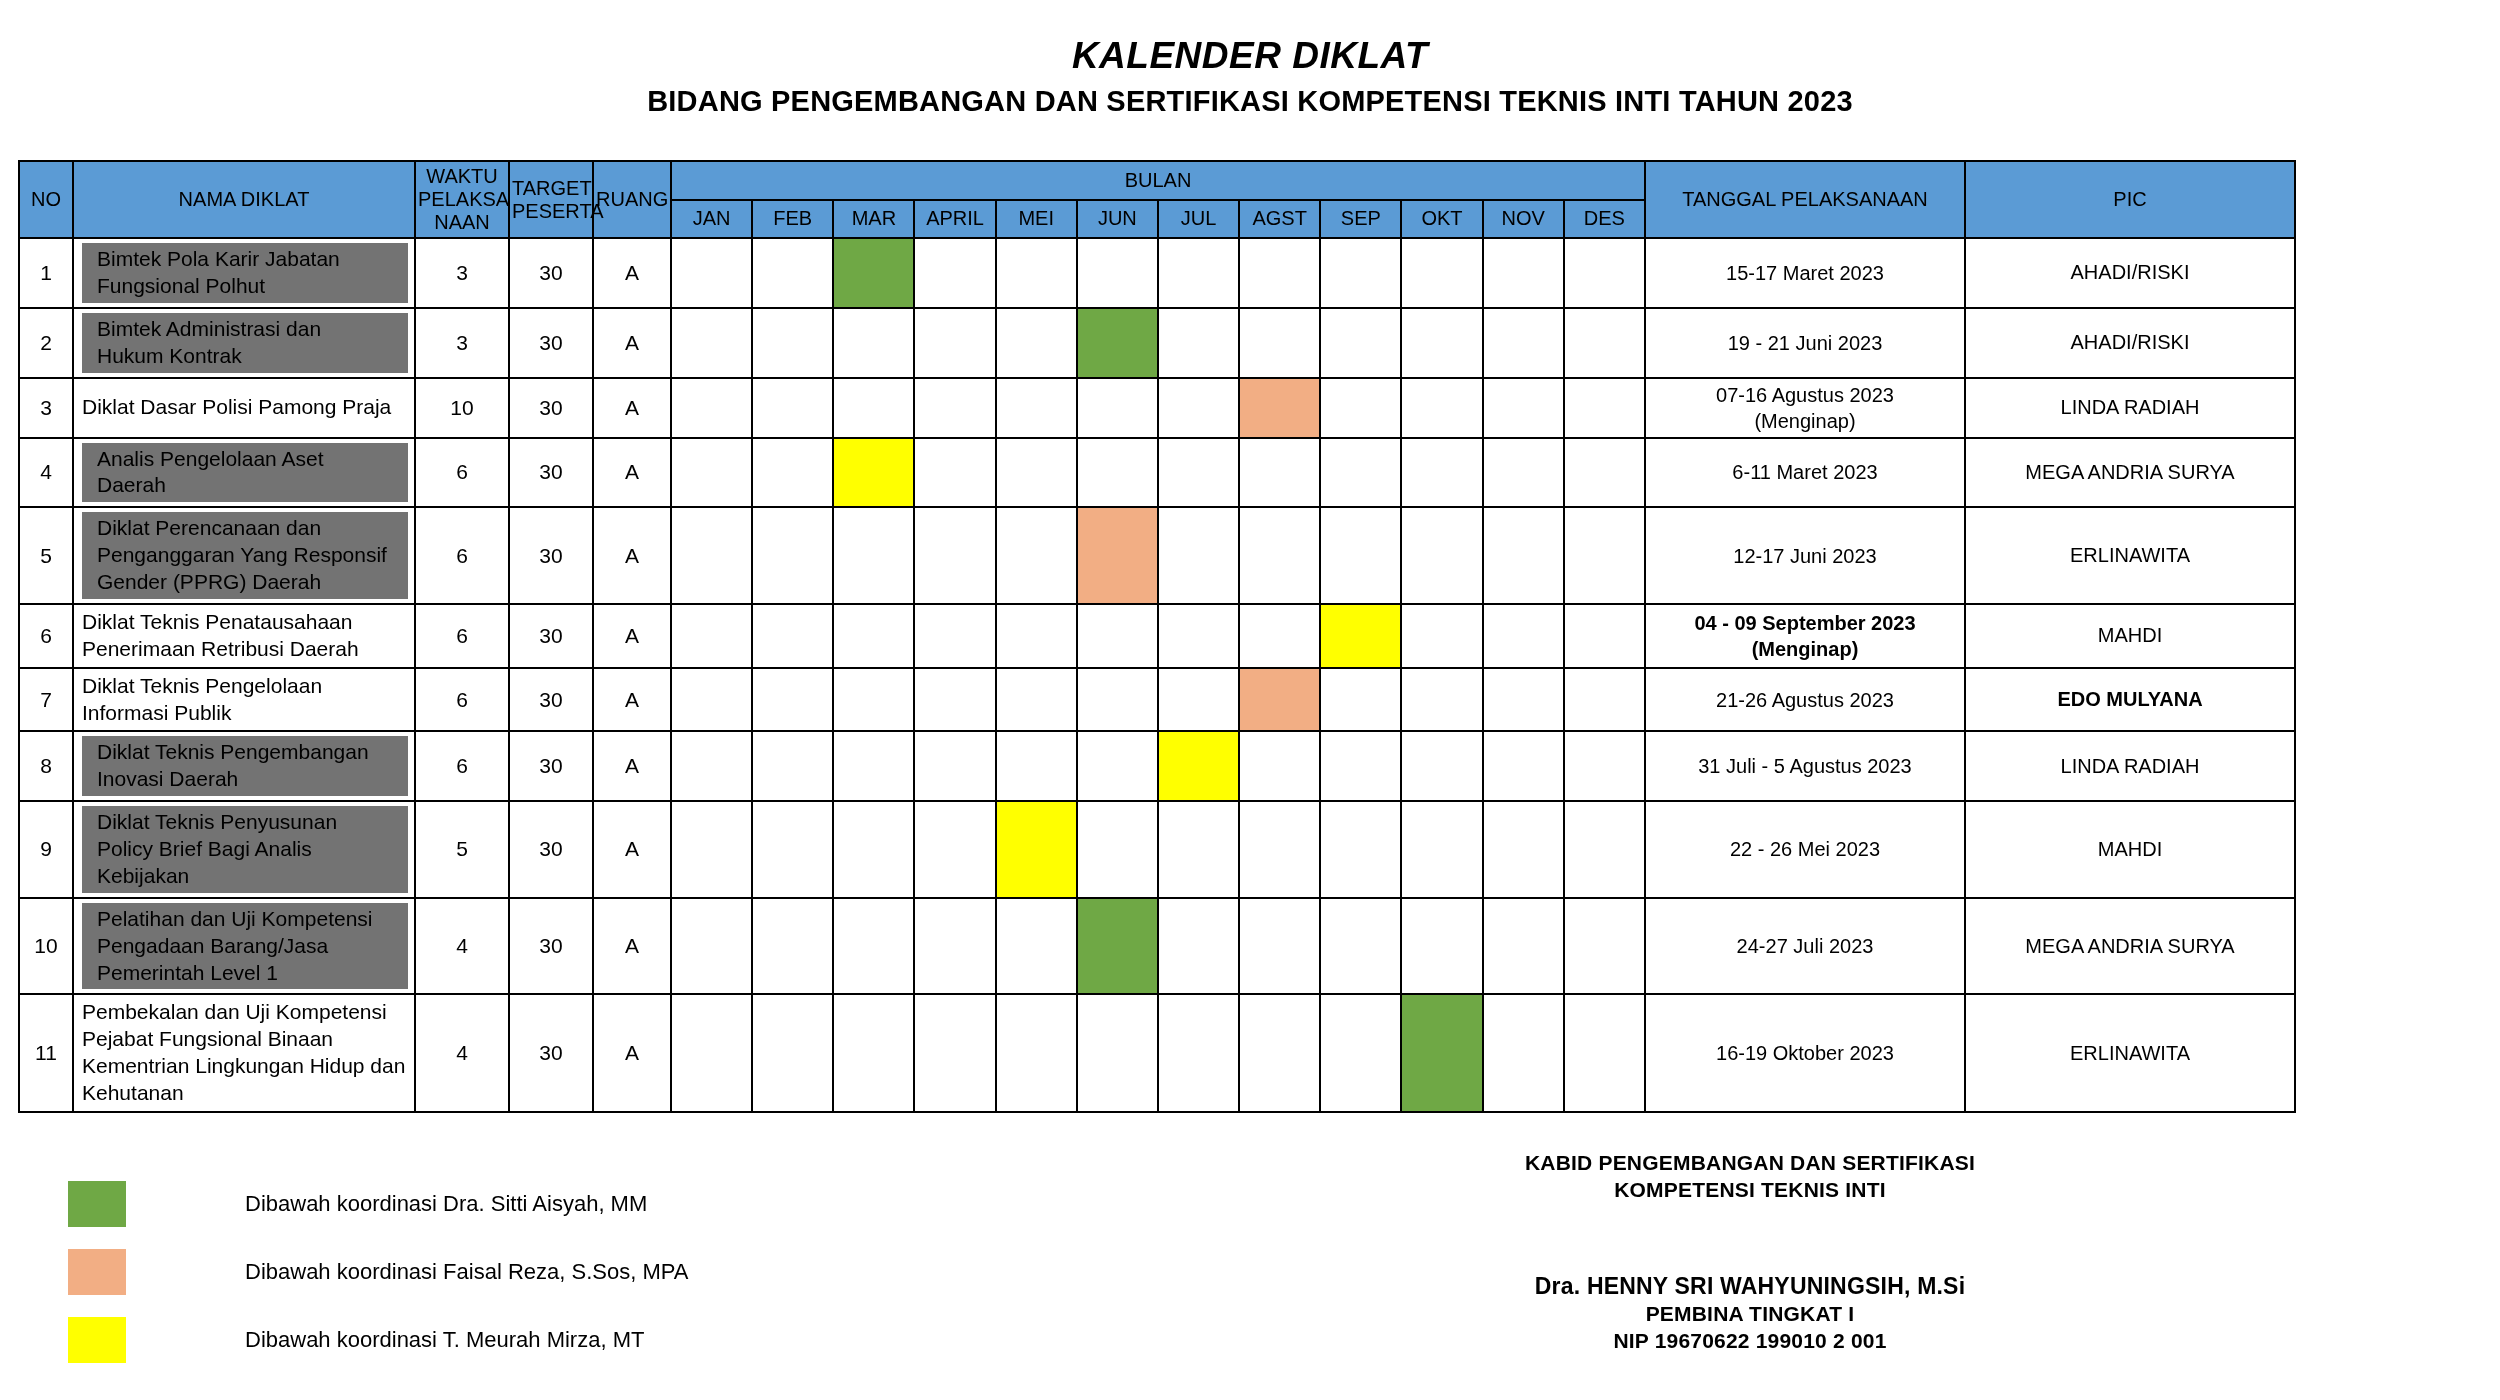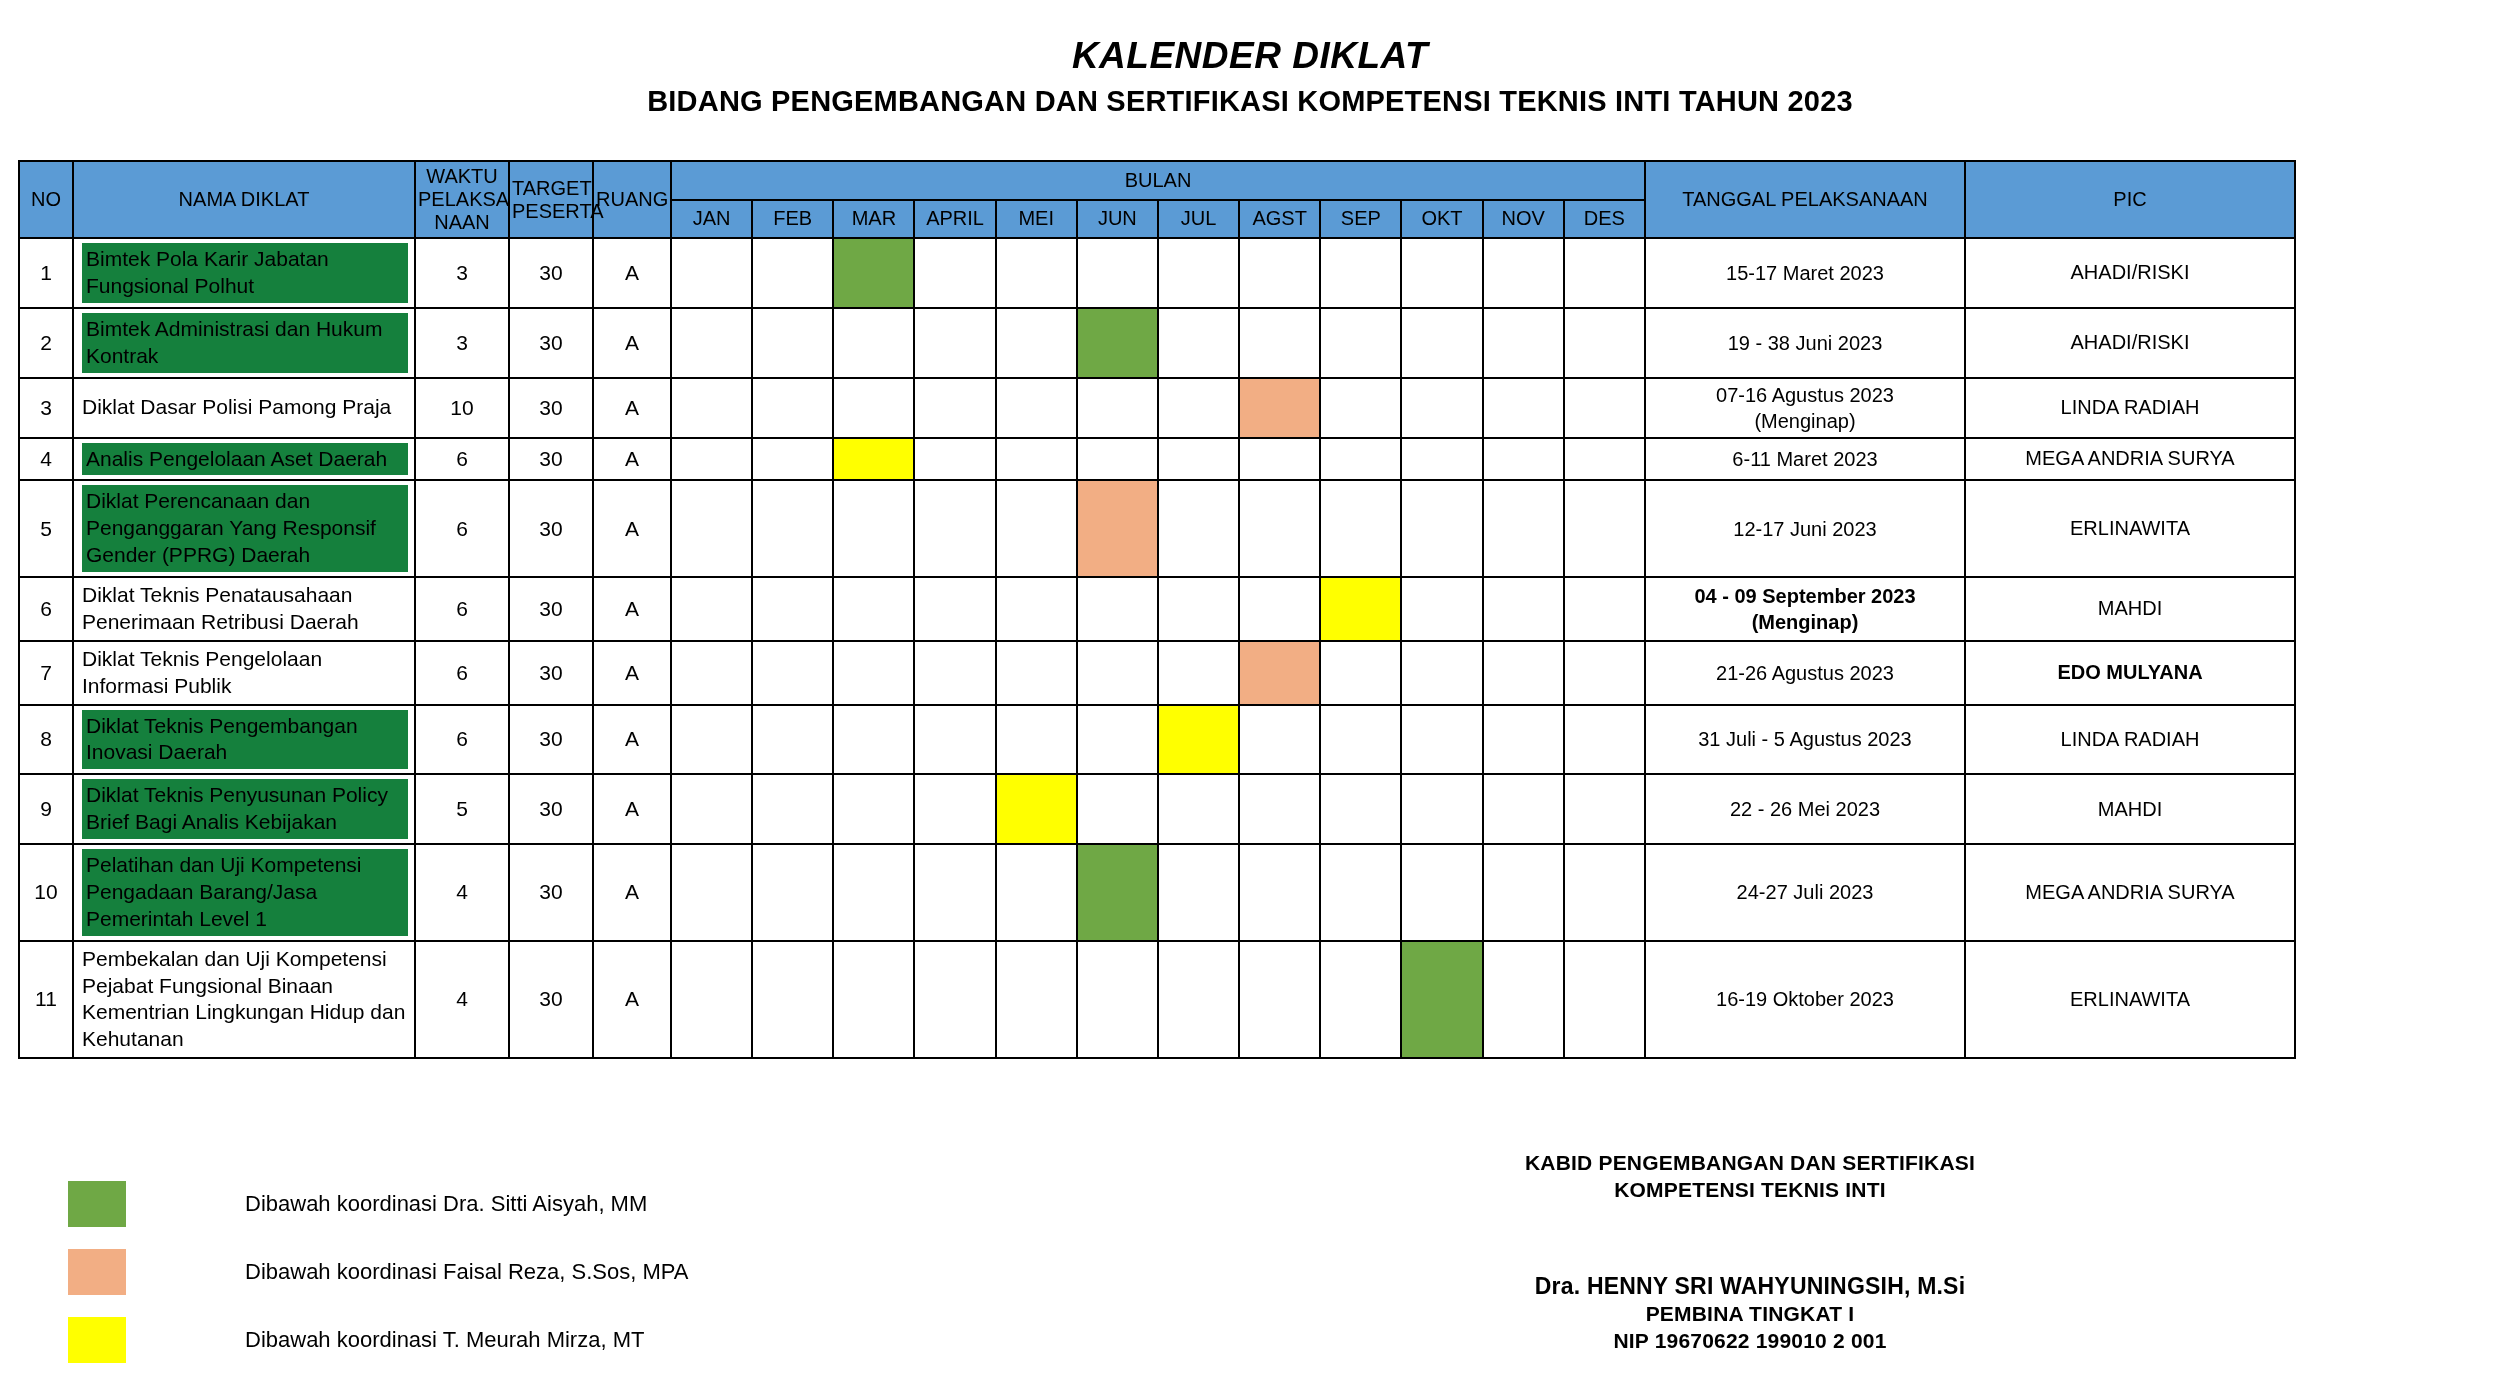--- a/index.html
+++ b/index.html
@@ -83,23 +83,23 @@
   tbody td.c-no {
     font-size: 21px;
   }
   tbody td.c-nama {
     text-align: left;
     padding: 4px 6px 4px 8px;
     font-size: 21px;
     line-height: 1.28;
   }
   tbody td.c-nama.hl span.nm {
-    background: #15803d;
+    background: #737373;
     display: block;
-    padding: 3px 4px;
+    padding: 3px 15px;
   }
   tbody td.c-num {
     font-size: 21px;
   }
   tbody td.c-month { padding: 0; }
   tbody td.c-month.m-green  { background: #6FA845; }
   tbody td.c-month.m-orange { background: #F2AE84; }
   tbody td.c-month.m-yellow { background: #FFFF00; }
 
   tbody td.c-tanggal {
@@ -256,21 +256,21 @@
             <td class="c-month"></td>
             <td class="c-month"></td>
             <td class="c-month m-green"></td>
             <td class="c-month"></td>
             <td class="c-month"></td>
             <td class="c-month"></td>
             <td class="c-month"></td>
             <td class="c-month"></td>
             <td class="c-month"></td>
             <td class="c-tanggal">
-              <div>19 - 38 Juni 2023</div>
+              <div>19 - 21 Juni 2023</div>
             </td>
             <td class="c-pic">AHADI/RISKI</td>
           </tr>
           <tr>
             <td class="c-no">3</td>
             <td class="c-nama"><span class="nm">Diklat Dasar Polisi Pamong Praja</span></td>
             <td class="c-num">10</td>
             <td class="c-num">30</td>
             <td class="c-num">A</td>
             <td class="c-month"></td>

